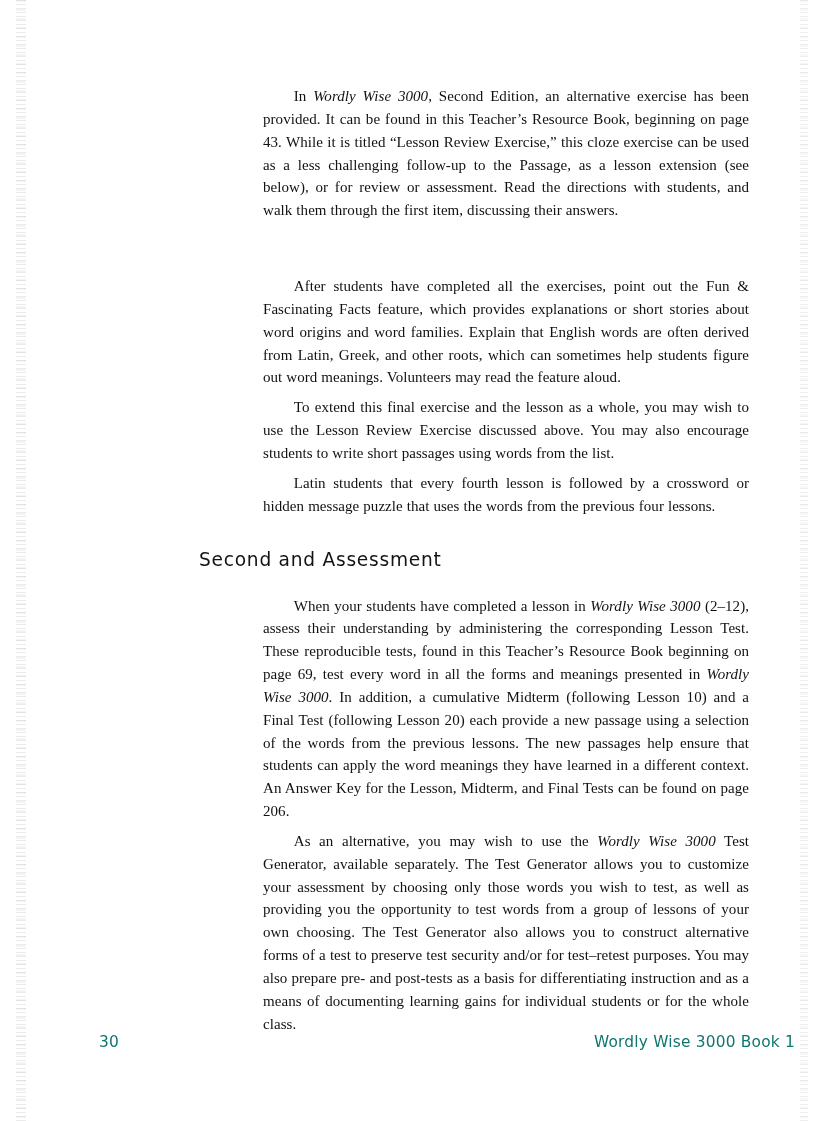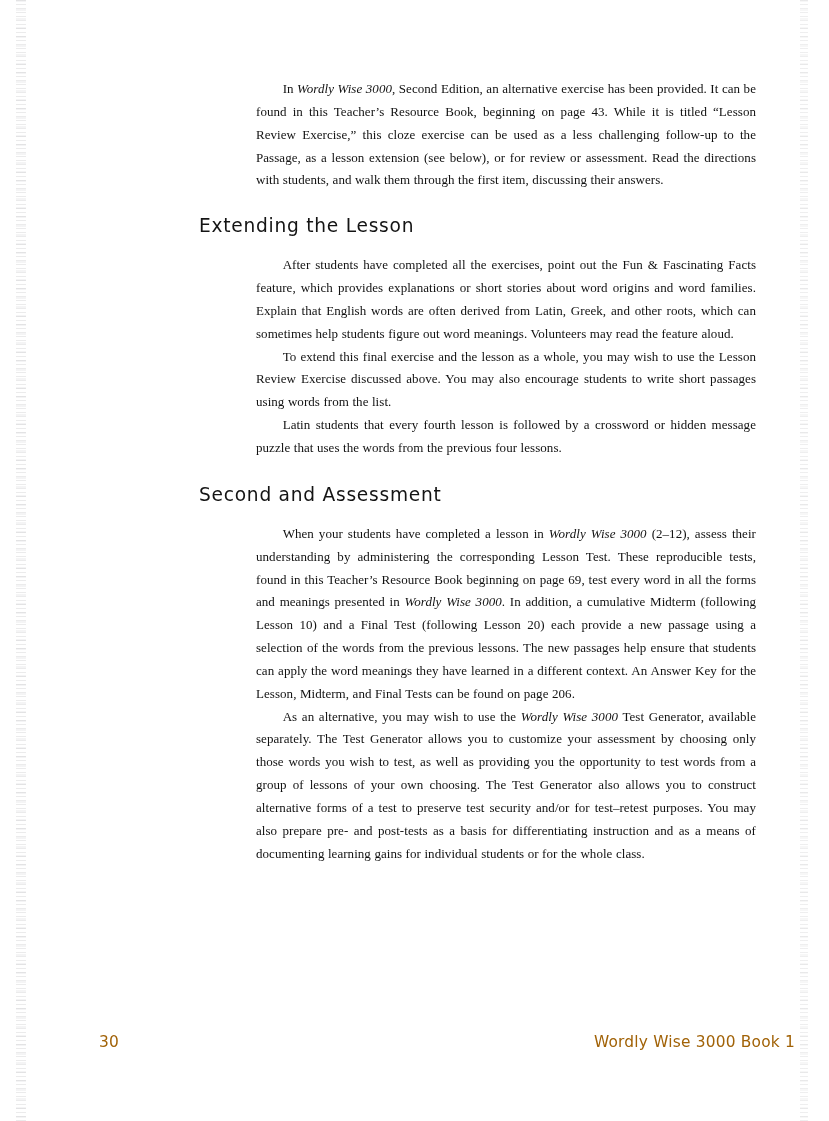--- a/index.html
+++ b/index.html
@@ -49,24 +49,24 @@
     top: 78px;
     width: 596px;
   }
 
   .body-col {
     margin-left: 57px;   
     width: 500px;
   }
 
   p.para {
-    margin: 0;
+    margin: 7px;
     text-align: justify;
     text-indent: 2.05em;
-    font-size: 13px;
+    font-size: 15px;
     line-height: 22.85px;
     letter-spacing: .05px;
     word-spacing: .2px;
     hyphens: manual;
   }
 
   h2.section-heading {
     margin: 0;
     font-family: "DejaVu Sans", sans-serif;
     font-weight: 400;
@@ -84,21 +84,21 @@
 
   
   .footer {
     position: absolute;
     left: 99px;
     right: 34px;
     top: 1033px;
     height: 24px;
     font-family: "DejaVu Sans", sans-serif;
     font-size: 15.4px;
-    color: #a16207;
+    color: #0f766e;
     letter-spacing: .2px;
   }
   .footer .page-number {
     position: absolute;
     left: 0;
     top: 0;
   }
   .footer .book-title {
     position: absolute;
     right: 0;
@@ -115,21 +115,20 @@
   <div class="edge-noise right"></div>
 
   <div class="content">
 
     <div class="body-col">
       <p class="para"><span>In </span><i class="title">Wordly Wise 3000</i><span>, Second Edition, an alternative exercise has been provided. It can be found in this Teacher’s Resource Book, beginning on page 43. While it is titled “Lesson Review Exercise,” this cloze exercise can be used as a less challenging follow-up to the Passage, as a lesson extension (see below), or for review or assessment. Read the directions with students, and walk them through the first item, discussing their answers.</span></p>
     </div>
 
     <div class="gap-before-heading"></div>
 
-    <h2 class="section-heading">Extending the Lesson</h2>
 
     <div class="gap-after-heading"></div>
 
     <div class="body-col">
       <p class="para">After students have completed all the exercises, point out the Fun &amp; Fascinating Facts feature, which provides explanations or short stories about word origins and word families. Explain that English words are often derived from Latin, Greek, and other roots, which can sometimes help students figure out word meanings. Volunteers may read the feature aloud.</p>
       <p class="para">To extend this final exercise and the lesson as a whole, you may wish to use the Lesson Review Exercise discussed above. You may also encourage students to write short passages using words from the list.</p>
       <p class="para">Latin students that every fourth lesson is followed by a crossword or hidden message puzzle that uses the words from the previous four lessons.</p>
     </div>
 
     <div class="block-gap"></div>

